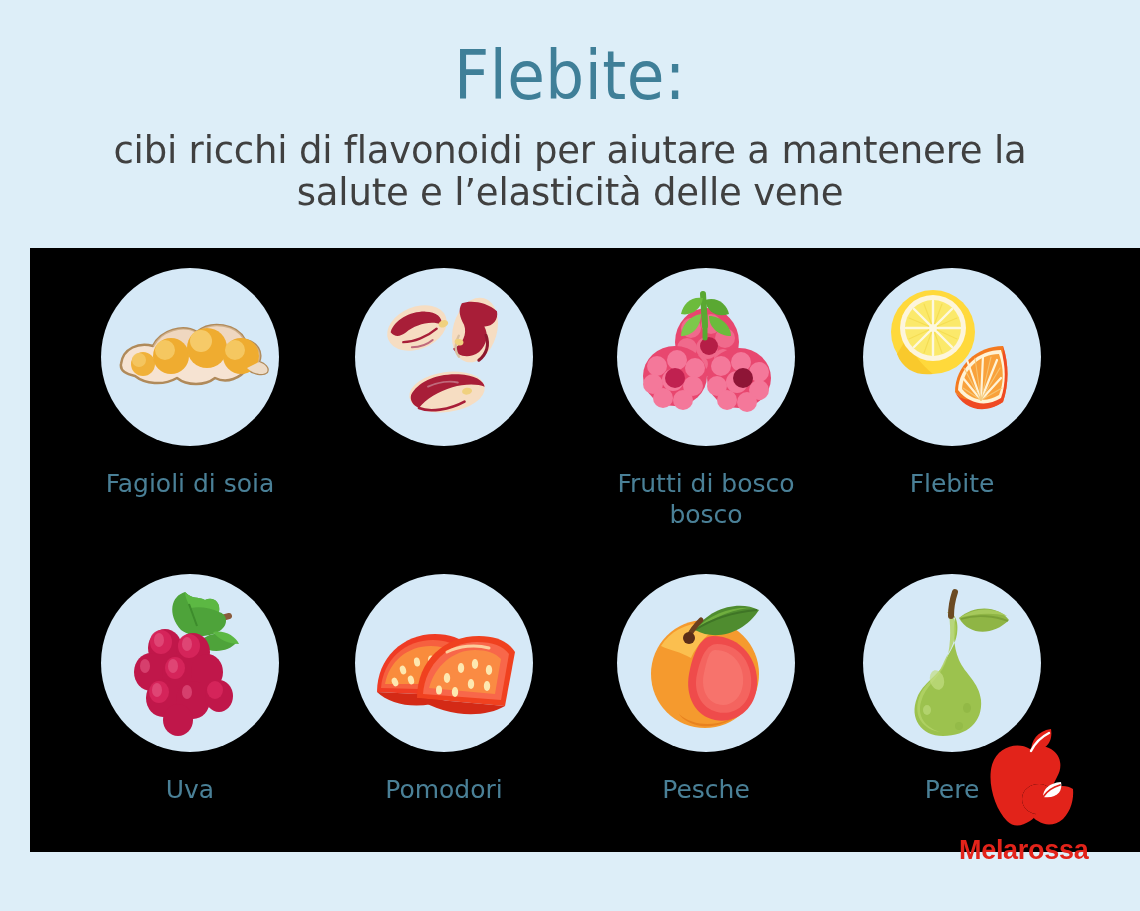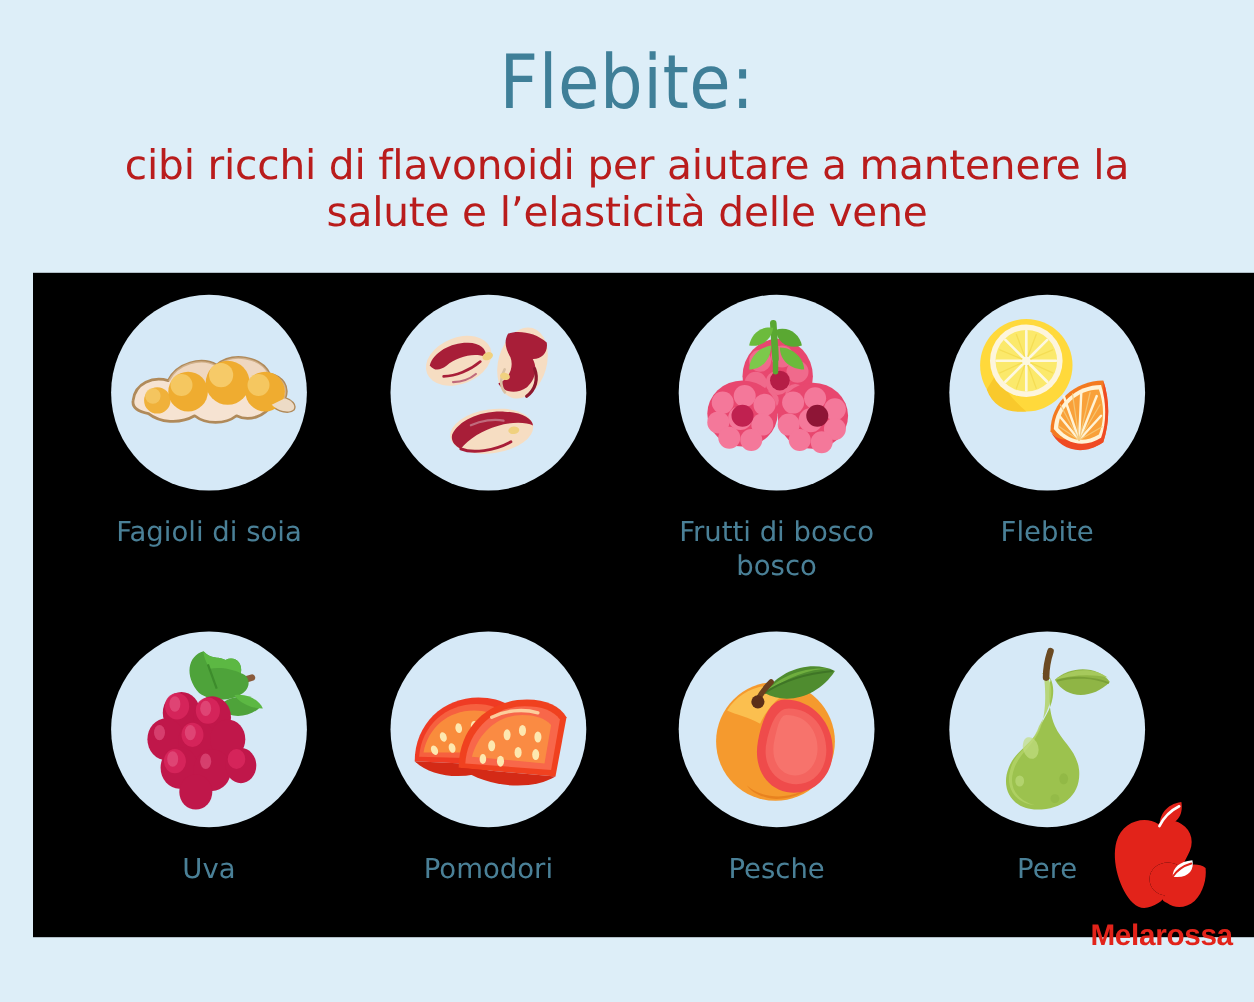--- a/index.html
+++ b/index.html
@@ -33,21 +33,21 @@
     font-weight: 400;
     letter-spacing: 0.5px;
     color: #3f7f98;
     font-family: "DejaVu Sans", sans-serif;
     font-stretch: condensed;
   }
   .subtitle-line {
     font-size: 37px;
     line-height: 42px;
     font-weight: 400;
-    color: #b91c1c;
+    color: #404040;
     font-family: "DejaVu Sans", sans-serif;
     letter-spacing: -0.2px;
     white-space: nowrap;
   }
   #subtitle {
     margin-top: 10px;
   }
 
   
   #card {
@@ -101,25 +101,25 @@
     font-size: 25px;
     line-height: 31px;
     color: #4a8097;
     font-family: "DejaVu Sans", sans-serif;
     font-weight: 400;
   }
 
   
   #logo {
     position: absolute;
-    left: 982px;
+    left: 959px;
     top: 727px;
     width: 148px;
     height: 160px;
-    text-align: center;
+    text-align: left;
   }
   #logo-mark {
     width: 104px;
     height: 104px;
     margin: 0 auto;
     display: block;
   }
   #logo-text {
     margin-top: 4px;
     font-size: 27px;

